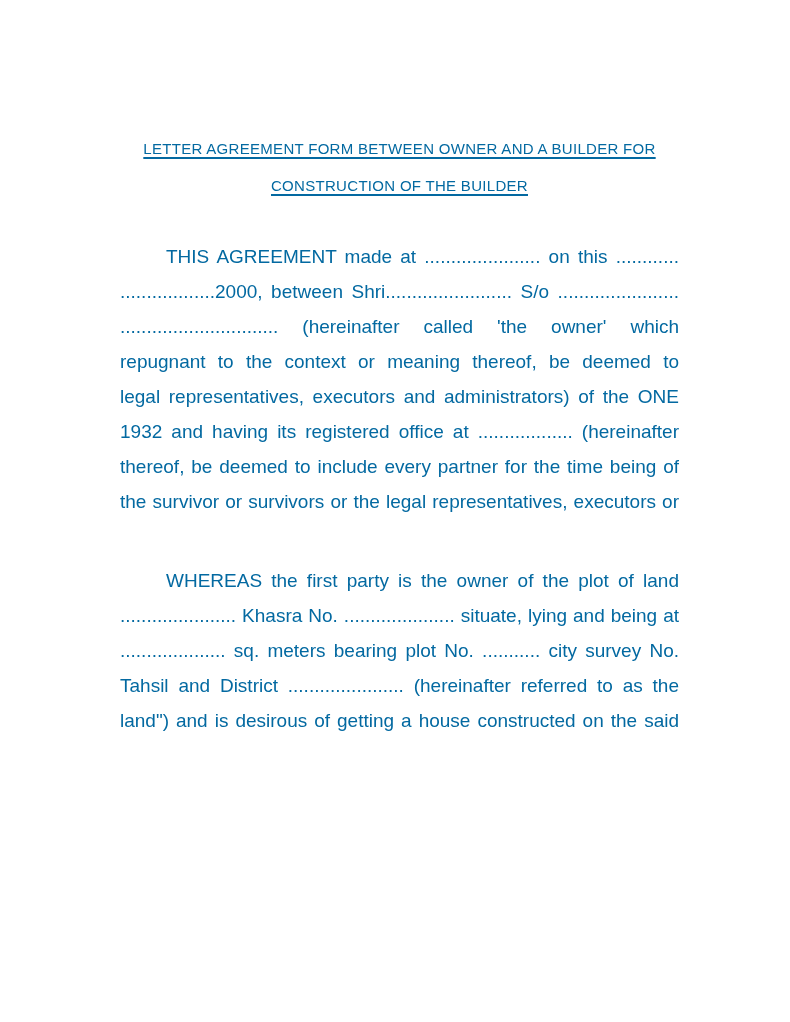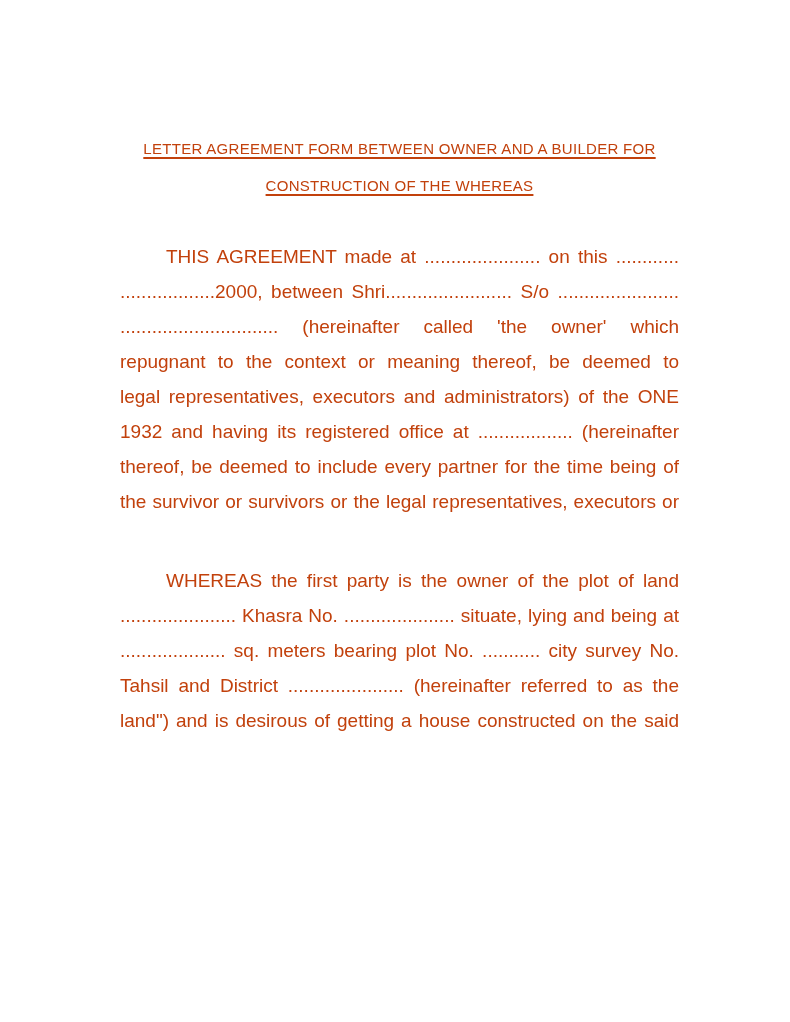--- a/index.html
+++ b/index.html
@@ -5,21 +5,21 @@
   * { margin: 0; padding: 0; box-sizing: border-box; }
   html, body {
     width: 790px; height: 1022px;
     background: #ffffff;
     font-family: "Liberation Sans", "DejaVu Sans", sans-serif;
   }
   .page {
     position: relative;
     width: 790px; height: 1022px;
     background: #ffffff;
-    color: #c2410c;
+    color: #0369a1;
     overflow: hidden;
   }
   .content {
     position: absolute;
     left: 120px; top: 0;
     width: 559px;
   }
   .title {
     margin-top: 130px;
     text-align: center;
@@ -48,21 +48,21 @@
   .line.end { text-align-last: left; }
 </style>
 </head>
 <body>
 
 <div class="page">
   <div class="content">
 
     <div class="title">
       <div class="title-line">LETTER AGREEMENT FORM BETWEEN OWNER AND A BUILDER FOR</div>
-      <div class="title-line">CONSTRUCTION OF THE WHEREAS</div>
+      <div class="title-line">CONSTRUCTION OF THE BUILDER</div>
     </div>
 
     <div class="para para-intro">
       <div class="line indent">THIS AGREEMENT made at ...................... on this ............ day of</div>
       <div class="line">..................2000, between Shri........................ S/o ....................... resident of</div>
       <div class="line">.............................. (hereinafter called 'the owner' which expression shall unless</div>
       <div class="line">repugnant to the context or meaning thereof, be deemed to include his heirs,</div>
       <div class="line">legal representatives, executors and administrators) of the ONE PART and M/s</div>
       <div class="line">1932 and having its registered office at .................. (hereinafter referred to as 'the</div>
       <div class="line">thereof, be deemed to include every partner for the time being of the said firm,</div>

